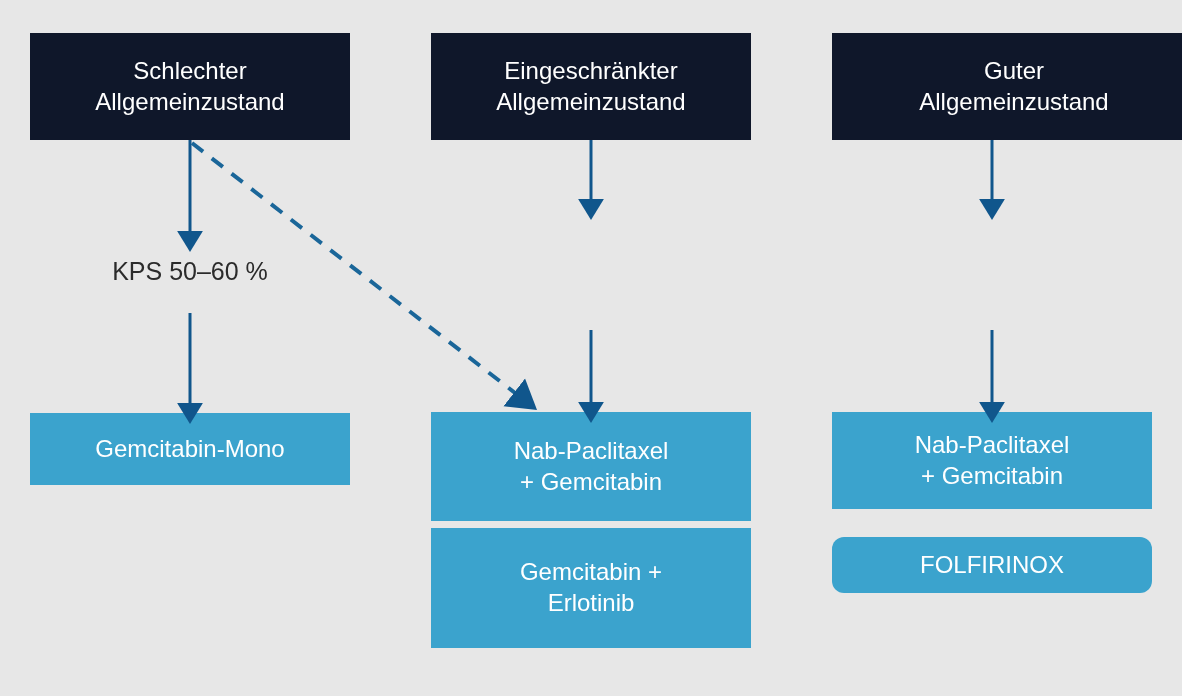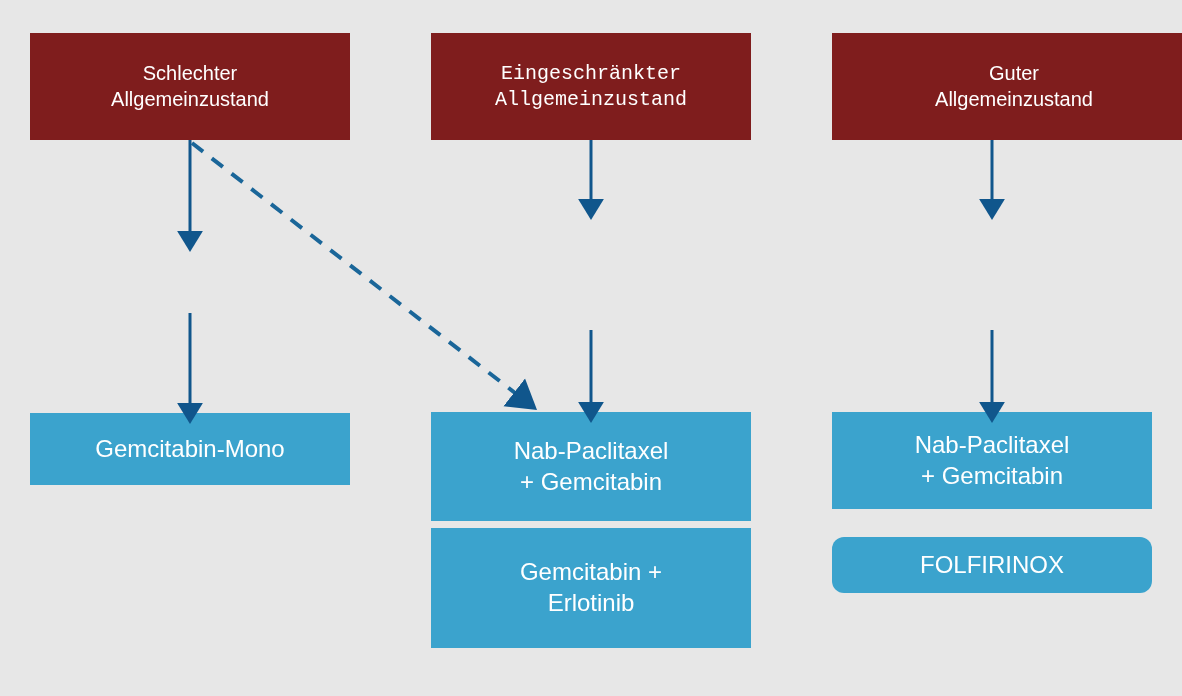--- a/index.html
+++ b/index.html
@@ -24,22 +24,22 @@
     display: flex;
     align-items: center;
     justify-content: center;
     text-align: center;
     box-sizing: border-box;
     color: #ffffff;
     line-height: 1.28;
     white-space: pre-line;
   }
   .box.header {
-    background: #7f1d1d;
-    font-size: 20px;
+    background: #0f172a;
+    font-size: 24px;
   }
   .box.treatment {
     background: #3ba3cd;
     font-size: 24px;
   }
   .criteria {
     position: absolute;
     text-align: center;
     color: #2b2b2b;
     font-size: 25px;
@@ -57,24 +57,25 @@
   }
 </style>
 </head>
 <body>
 
 <div id="canvas">
 
   <div class="box header" style="left:30px; top:33px; width:320px; height:107px;">Schlechter
 Allgemeinzustand</div>
 
+  <div class="criteria" style="left:30px; top:255px; width:320px;">KPS 50–60 %</div>
 
   <div class="box treatment" style="left:30px; top:413px; width:320px; height:72px;">Gemcitabin-Mono</div>
 
-  <div class="box header" style="left:431px; top:33px; width:320px; height:107px;font-family:Liberation Mono, monospace;">Eingeschränkter
+  <div class="box header" style="left:431px; top:33px; width:320px; height:107px;">Eingeschränkter
 Allgemeinzustand</div>
 
 
   <div class="box treatment" style="left:431px; top:412px; width:320px; height:109px;">Nab-Paclitaxel
 + Gemcitabin</div>
 
   <div class="box treatment" style="left:431px; top:528px; width:320px; height:120px;">Gemcitabin +
 Erlotinib</div>
 
   <div class="box header" style="left:832px; top:33px; width:364px; height:107px;">Guter

